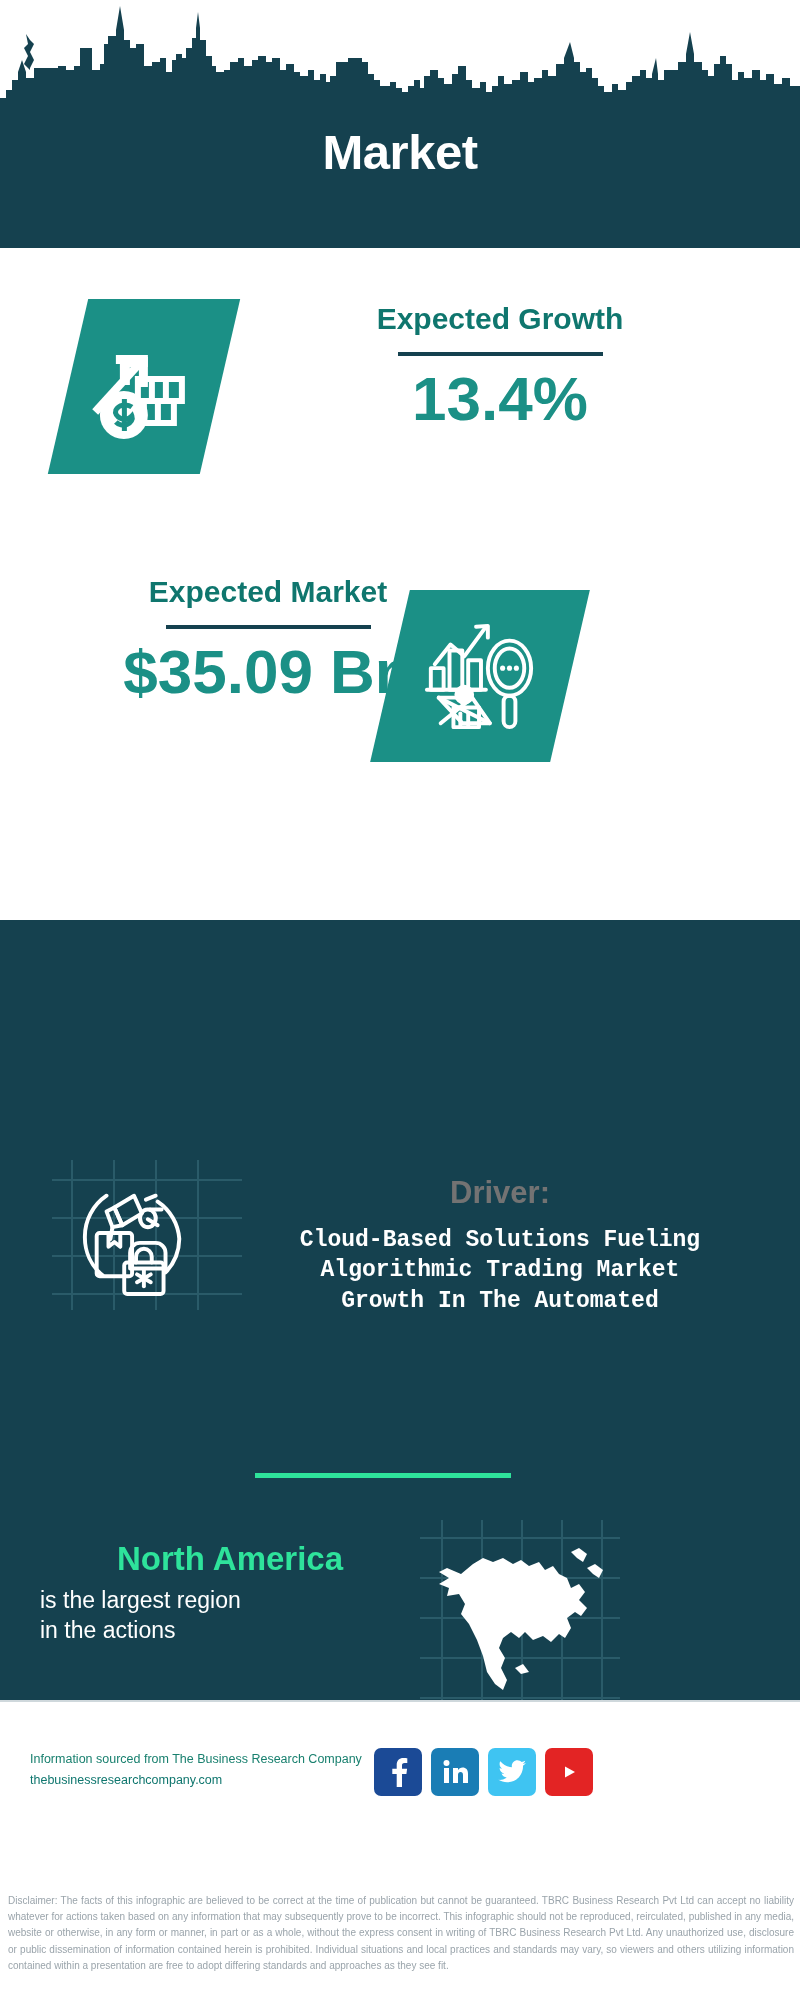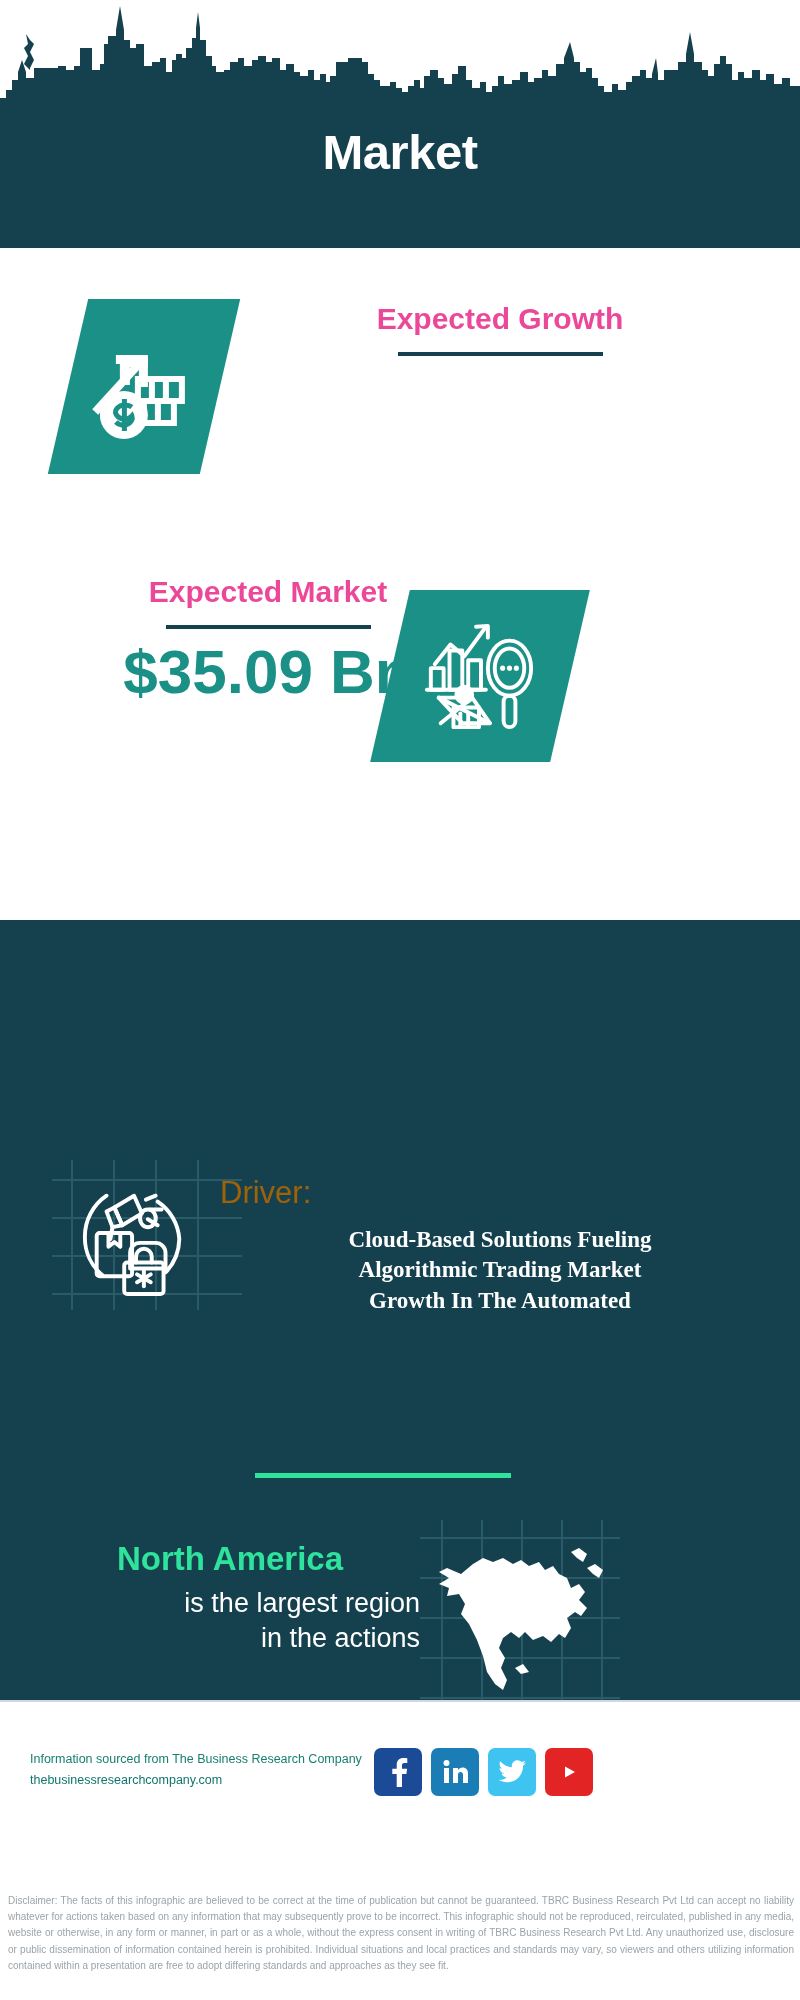--- a/index.html
+++ b/index.html
@@ -32,21 +32,21 @@
   .para {
     position:absolute;
     background:#1b9086;
     transform:skewX(-13deg);
     display:flex; align-items:center; justify-content:center;
   }
   .para > svg { transform:skewX(13deg); }
 
   .stat-block { position:absolute; text-align:center; }
   .stat-label {
-    color:#ec4899; font-weight:bold; font-size:30px; line-height:1.25;
+    color:#0f766e; font-weight:bold; font-size:30px; line-height:1.25;
     font-family:"Liberation Sans", sans-serif;
   }
   .stat-rule {
     height:4px; background:#15414f; margin:14px auto 10px auto; width:205px;
   }
   .stat-value {
     color:#1b9086; font-weight:bold; font-size:62px; line-height:1.05;
     font-family:"Liberation Sans", sans-serif;
   }
 
@@ -58,37 +58,37 @@
   .skyline {
     position:absolute; left:0; top:0; width:800px; height:125px;
     background:#ffffff;
   }
   .skyline svg { display:block; }
 
   .grid-bg { position:absolute; }
   .grid-bg svg { display:block; }
 
   .driver-title {
-    color:#a16207; font-weight:normal; font-size:31px; 
+    color:#737373; font-weight:bold; font-size:31px; text-align:center;
     font-family:"Liberation Sans", sans-serif;
   }
   .driver-text {
     color:#ffffff; font-weight:bold; font-size:23px; line-height:1.32;
-    text-align:center; font-family:Liberation Serif, serif;
+    text-align:center; font-family:Liberation Mono, monospace;
   }
   .mint-rule {
     position:absolute; height:5px; background:#2ee39b;
   }
   .region-name {
     color:#2ee39b; font-weight:bold; font-size:33px;
     font-family:"Liberation Sans", sans-serif; text-align:center;
   }
   .region-sub {
-    color:#ffffff; font-size:27px; line-height:1.3;
-    font-family:"Liberation Sans", sans-serif; text-align:right;
+    color:#ffffff; font-size:23px; line-height:1.3;
+    font-family:"Liberation Sans", sans-serif; text-align:left;
   }
 
   
   .footer {
     position:absolute; left:0; top:1700px; width:800px; height:180px;
     background:#ffffff;
   }
   .footer-sep { position:absolute; left:0; top:0; width:800px; height:2px; background:#cfd8dc; }
   .src-text {
     position:absolute; left:30px; top:1749px; width:360px;
@@ -133,20 +133,21 @@
     <g fill="#1b9086">
       <rect x="34" y="68" width="5" height="32"></rect>
       <path d="M44 76 a10 8 0 0 0 -16 3 a9 7 0 0 0 16 6 a9 7 0 0 1 -16 6" fill="none" stroke="#1b9086" stroke-width="5"></path>
     </g>
   </svg>
 </div>
 
 <div class="stat-block" style="left:280px; top:300px; width:440px;">
   <div class="stat-label">Expected Growth</div>
   <div class="stat-rule"></div>
+  <div class="stat-value">13.4%</div>
 </div>
 
 <div class="stat-block" style="left:58px; top:573px; width:420px;">
   <div class="stat-label">Expected Market</div>
   <div class="stat-rule"></div>
   <div class="stat-value">$35.09 Bn</div>
 </div>
 
 <div class="para" style="left:390px; top:590px; width:180px; height:172px;">
   <svg width="118" height="118" viewBox="0 0 120 120">

